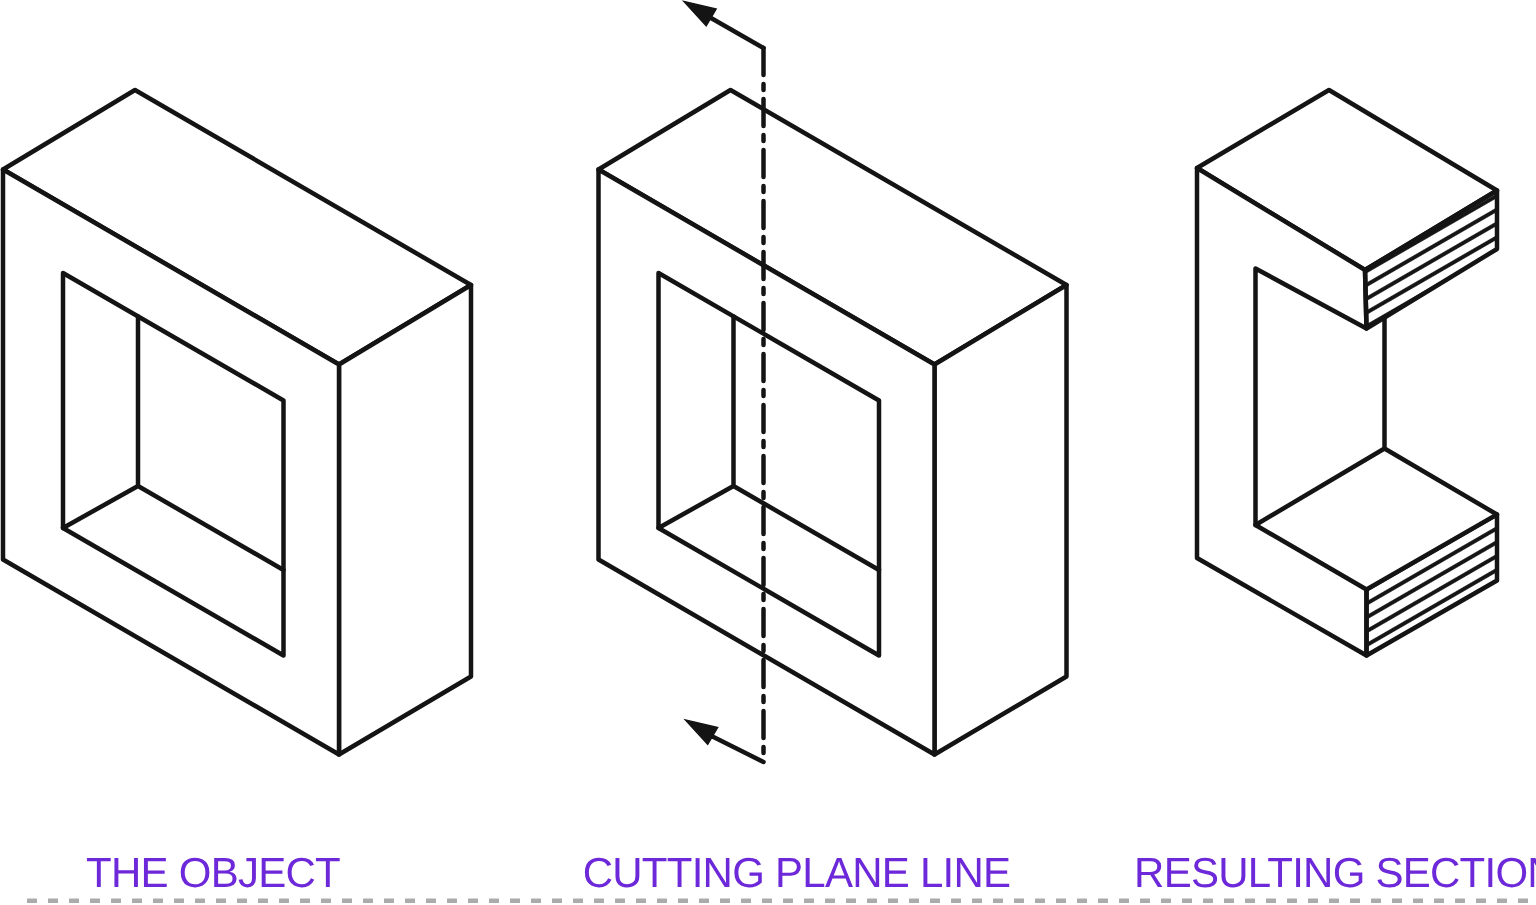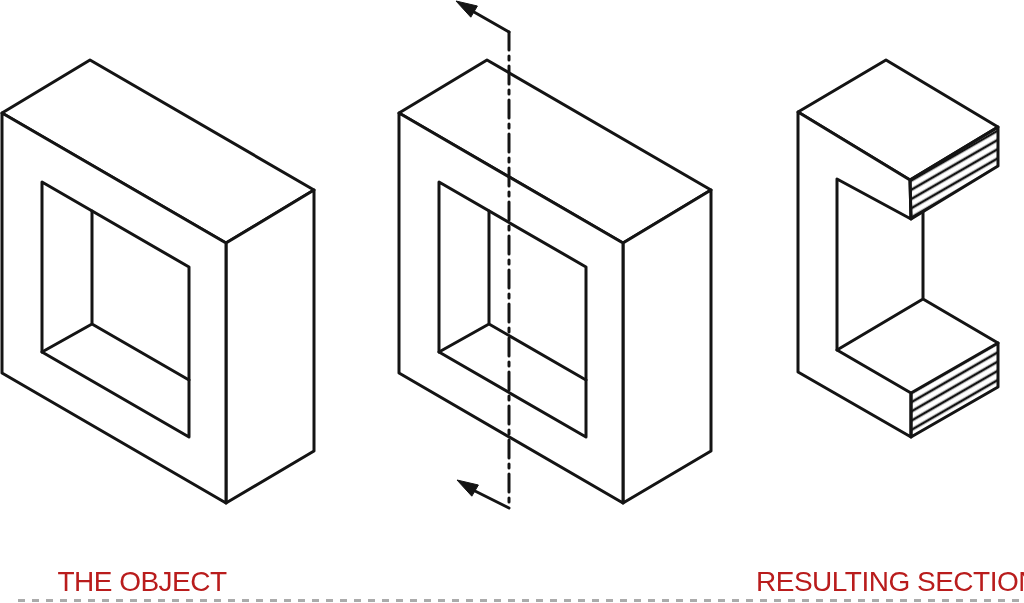--- a/index.html
+++ b/index.html
@@ -1,20 +1,20 @@
 <!DOCTYPE html>
 <html><head>
 <meta charset="utf-8">
 <style>
   html,body{margin:0;padding:0;background:#ffffff;}
   #stage{position:relative;width:1024px;height:603px;background:#ffffff;overflow:hidden;
          font-family:"Liberation Sans", sans-serif;}
   #drawing{position:absolute;left:0;top:0;}
   .caption{position:absolute;top:566px;transform:translateX(-50%);white-space:nowrap;
-           font-size:28px;letter-spacing:-0.5px;color:#b91c1c;font-weight:400;}
+           font-size:28px;letter-spacing:-0.5px;color:#6d28d9;font-weight:400;}
   #cap-object{left:142px;}
   #cap-cutting{left:531px;}
   #cap-section{left:897px;}
   .sliver{position:absolute;top:599px;left:18px;right:0;height:3px;opacity:.45;
           background:repeating-linear-gradient(90deg,#444 0 7px,transparent 7px 14px);}
   svg .face{fill:#ffffff;stroke:#141414;stroke-width:3;stroke-linejoin:round;}
   svg .line{fill:none;stroke:#141414;stroke-width:3;stroke-linecap:round;stroke-linejoin:round;}
   svg .solid{fill:#141414;stroke:#141414;stroke-width:1;}
   svg .hatched{fill:url(#hatch);stroke:#141414;stroke-width:3;stroke-linejoin:round;}
 </style>
@@ -68,16 +68,17 @@
 
       <polygon class="hatched" points="910,180 998,127 998,166 911,219"></polygon>
 
       <polygon class="hatched" points="911,393 998,343 998,387 911,437"></polygon>
 
       <path class="line" d="M923,212 L923,299 M923,299 L837,350 M923,299 L998,343"></path>
     </g>
   </svg>
 
   <div class="caption" id="cap-object">THE OBJECT</div>
+  <div class="caption" id="cap-cutting">CUTTING PLANE LINE</div>
   <div class="caption" id="cap-section">RESULTING SECTION</div>
 
   <div class="sliver"></div>
 </div>
 
 </body></html>

